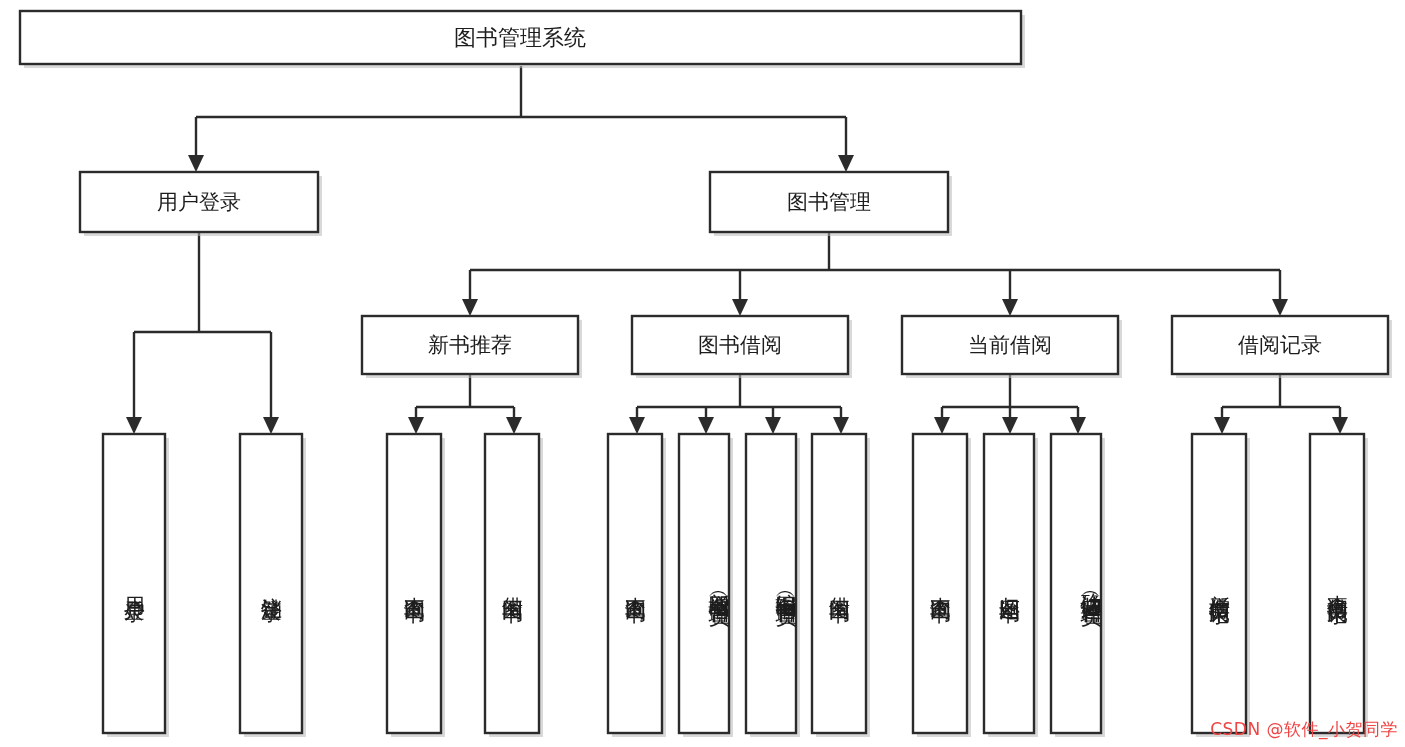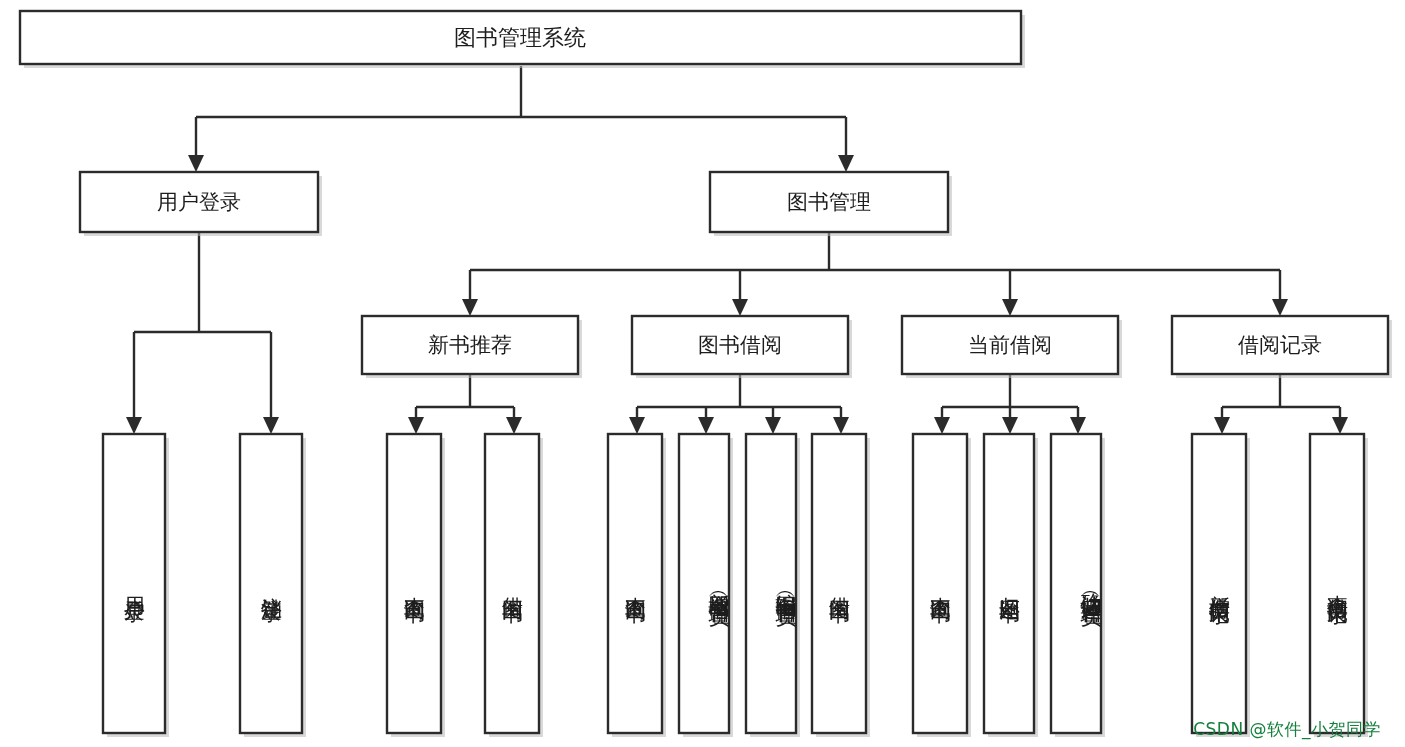--- a/index.html
+++ b/index.html
@@ -68,25 +68,25 @@
     font-size: 21px;
     line-height: 1.0;
     color: #1d1d1d;
     letter-spacing: 2px;
     white-space: nowrap;
     text-align: center;
     pointer-events: none;
   }
   .watermark {
     position: absolute;
-    right: 24px;
+    right: 7px;
     bottom: 6px;
     font-family: "DejaVu Sans", "Liberation Sans", sans-serif;
     font-size: 17px;
-    color: #15803d;
+    color: #ef4444;
     letter-spacing: 0.5px;
     white-space: nowrap;
   }
 </style>
 </head>
 <body>
 
 <div id="diagram-root">
 
   <svg id="flow" viewBox="0 0 1405 747">

